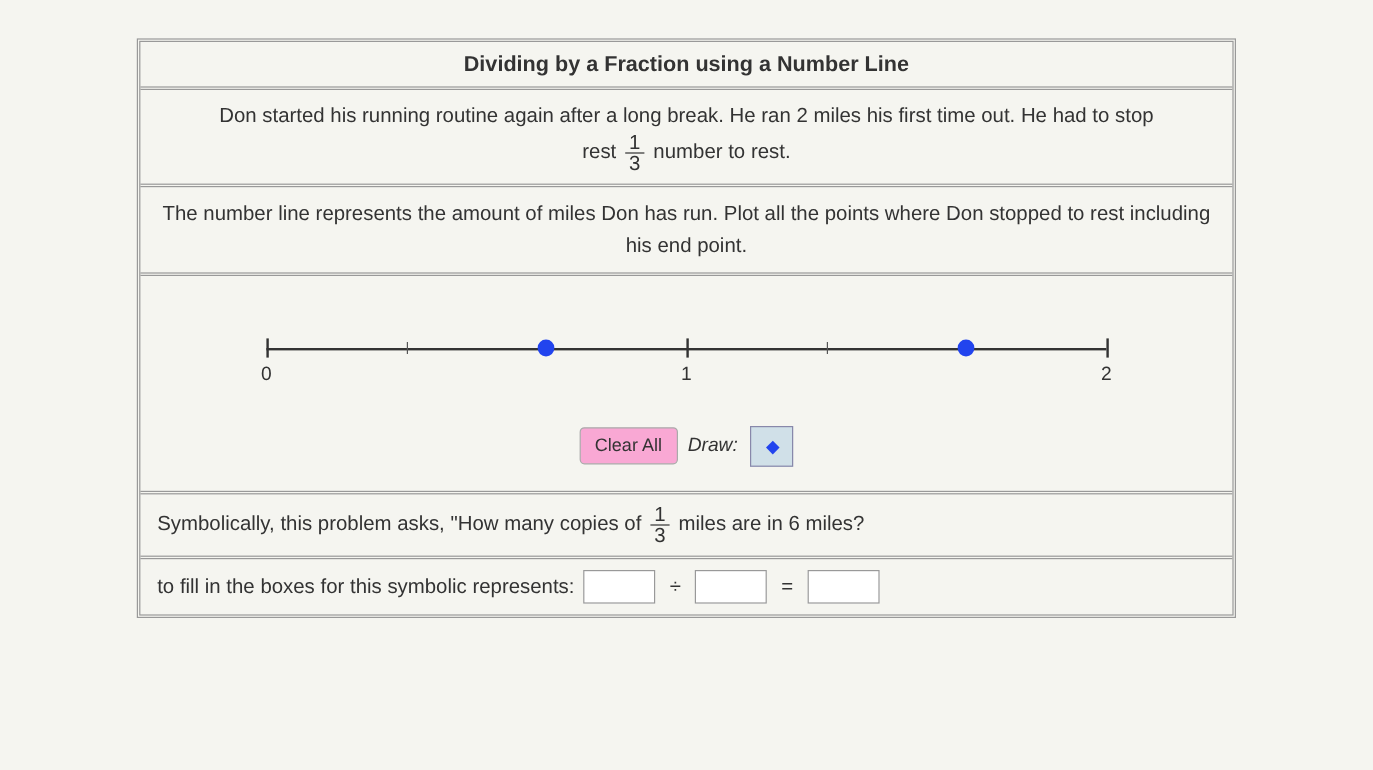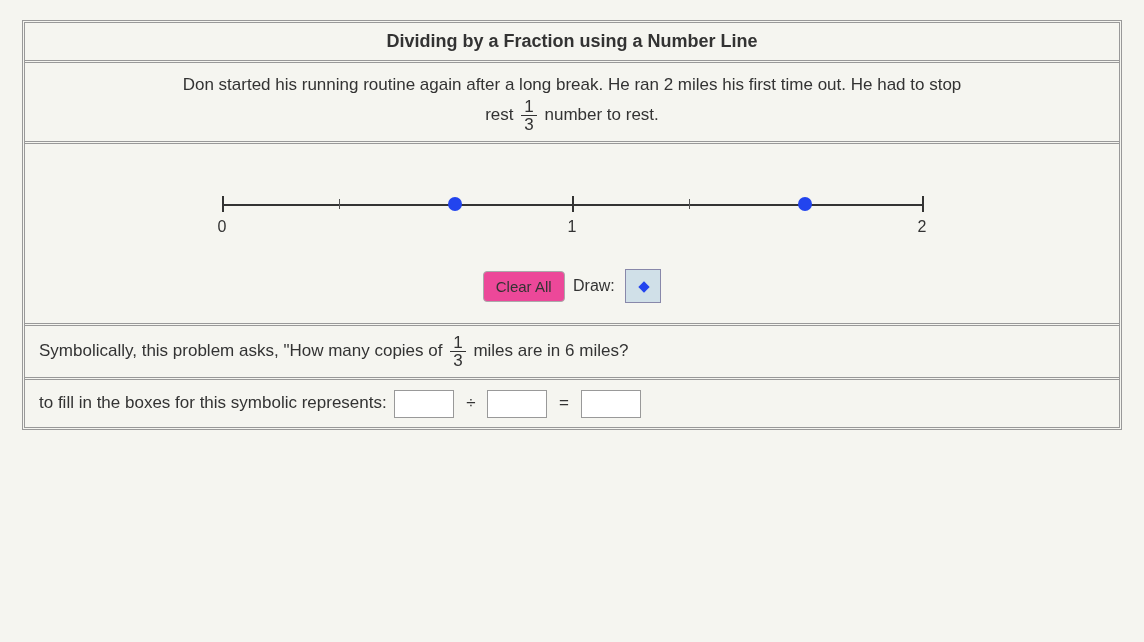--- a/index.html
+++ b/index.html
@@ -4,22 +4,22 @@
 <style>
   * { box-sizing: border-box; }
   body {
     margin: 0;
     padding: 20px;
     font-family: Arial, sans-serif;
     background: #f5f5f0;
     color: #333;
   }
   .worksheet {
-    width: 1100px;
-    margin: 0 auto;
+    width: 916px;
+    margin: 12px auto;
     border: 3px double #999;
   }
   .row {
     border-bottom: 3px double #999;
     padding: 8px 14px;
   }
   .row:last-child { border-bottom: none; }
   .title-row {
     text-align: center;
     font-weight: bold;
@@ -95,30 +95,31 @@
   }
   .tools {
     text-align: center;
     margin-top: 25px;
   }
   .btn {
     display: inline-block;
     border: 1px solid #aaa;
     border-radius: 4px;
     padding: 6px 12px;
-    background: #ec4899;
+    background: #f9a8d4;
     font-size: 15px;
     cursor: pointer;
     vertical-align: middle;
   }
   .draw-label {
     display: inline-block;
     margin: 0 6px 0 4px;
     font-size: 16px;
     vertical-align: middle;
+    font-style: italic;
   }
   .draw-swatch {
     display: inline-block;
     width: 36px;
     height: 34px;
     background: #d0e0e8;
     border: 1px solid #88a;
     vertical-align: middle;
     position: relative;
     cursor: pointer;
@@ -168,20 +169,23 @@
   <div class="row problem-text">
     <span>Don started his running routine again after a long break. He ran 2 miles his first time out. He had to stop</span><br>
     <span>rest </span>
     <span class="frac">
       <span class="num">1</span>
       <span class="den">3</span>
     </span>
     <span> number to rest.</span>
   </div>
 
+  <div class="row problem-text">
+    <span>The number line represents the amount of miles Don has run. Plot all the points where Don stopped to rest including his end point.</span>
+  </div>
 
   <div class="row numberline-area">
     <div class="numberline">
       <div class="nl-line"></div>
       <div class="nl-tick" style="left:0%;"></div>
       <div class="nl-label" style="left:0%;">0</div>
       <div class="nl-tick-small" style="left:16.666%;"></div>
       <div class="nl-tick-small" style="left:33.333%;"></div>
       <div class="nl-tick" style="left:50%;"></div>
       <div class="nl-label" style="left:50%;">1</div>

